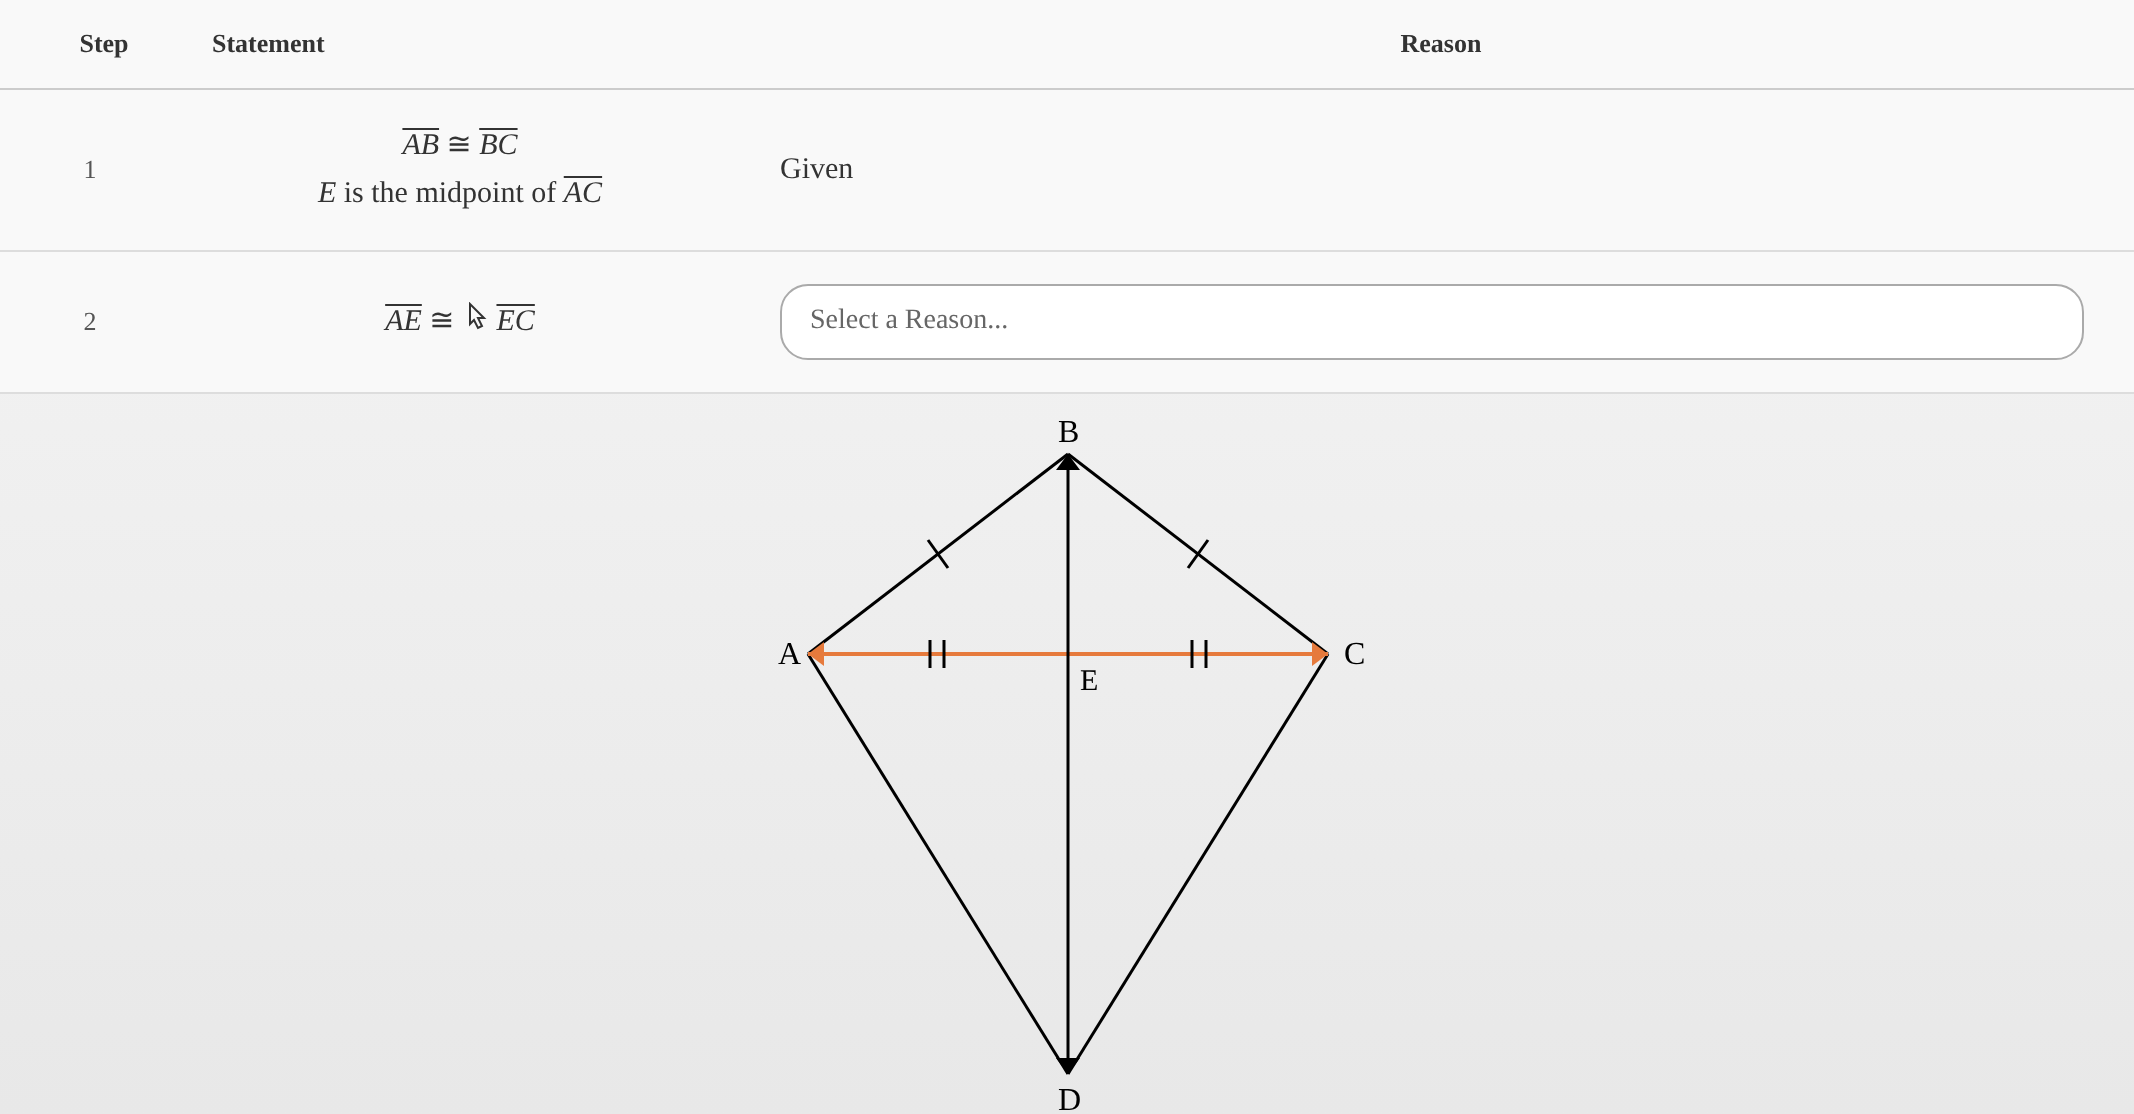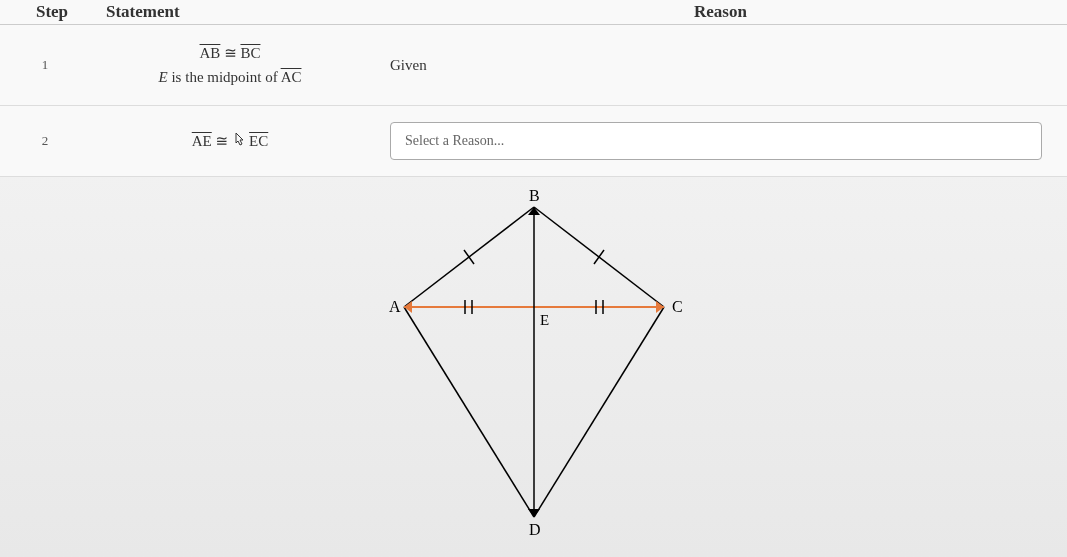--- a/index.html
+++ b/index.html
@@ -14,24 +14,24 @@
       height: 557px;
       overflow: hidden;
     }
     .proof-table {
       width: 100%;
       border-collapse: collapse;
       background: #f9f9f9;
     }
     .proof-table th {
       font-weight: bold;
-      padding: 2px 16px;
+      padding: 14px 16px;
       text-align: left;
       border-bottom: 1px solid #ccc;
-      font-size: 17px;
+      font-size: 13px;
       color: #333;
     }
     .proof-table th.step-col {
       width: 90px;
       text-align: center;
       padding-left: 30px;
     }
     .proof-table th.statement-col {
       width: 280px;
       text-align: left;
@@ -54,36 +54,37 @@
     }
     .proof-table td.statement-cell {
       text-align: center;
       font-family: 'Times New Roman', serif;
     }
     .proof-table td.reason-cell {
       padding-left: 20px;
     }
     .overline {
       text-decoration: overline;
+      font-style: italic;
     }
     .congruent {
       font-style: normal;
     }
     .math-line {
       display: block;
       line-height: 1.6;
     }
     .italic-var {
       font-style: italic;
     }
     .reason-select {
       width: 98%;
       padding: 10px 14px;
       border: 1px solid #aaa;
-      border-radius: 4px;
+      border-radius: 14px;
       background: #fff;
       font-size: 14px;
       font-family: inherit;
       color: #666;
       text-align: left;
     }
     .figure-container {
       display: flex;
       flex-direction: column;
       align-items: center;

